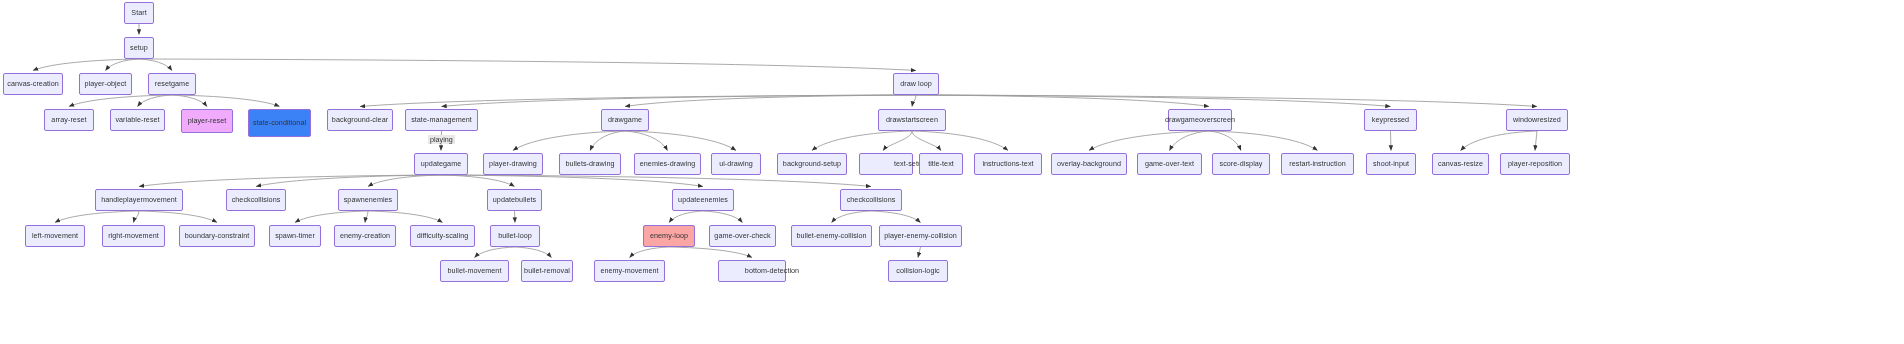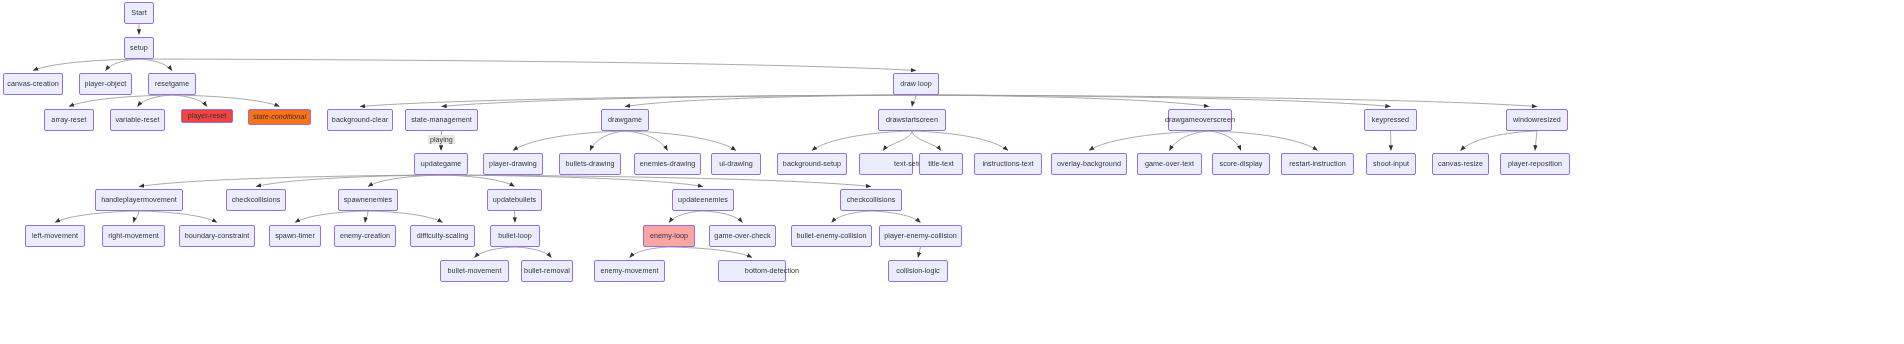--- a/index.html
+++ b/index.html
@@ -133,24 +133,24 @@
       </div>
       <div class="node" style="left: 148px; top: 73px; width: 48px; height: 22px; background: rgb(236, 236, 255); border-color: rgb(147, 112, 219); color: rgb(51, 51, 51);">
         <span>resetgame</span>
       </div>
       <div class="node" style="left: 44px; top: 109px; width: 50px; height: 22px; background: rgb(236, 236, 255); border-color: rgb(147, 112, 219); color: rgb(51, 51, 51);">
         <span>array-reset</span>
       </div>
       <div class="node" style="left: 110px; top: 109px; width: 55px; height: 22px; background: rgb(236, 236, 255); border-color: rgb(147, 112, 219); color: rgb(51, 51, 51);">
         <span>variable-reset</span>
       </div>
-      <div class="node" style="left: 181px; top: 109px; width: 52px; height: 14px; background: #ef4444; border-color: rgb(147, 112, 219); color: rgb(51, 51, 51);">
+      <div class="node" style="left: 181px; top: 109px; width: 52px; height: 24px; background: #f0abfc; border-color: rgb(147, 112, 219); color: rgb(51, 51, 51);">
         <span>player-reset</span>
       </div>
-      <div class="node" style="left: 248px; top: 109px; width: 63px; height: 16px; background: #f97316; border-color: rgb(147, 112, 219); color: rgb(51, 51, 51); font-style: italic;">
+      <div class="node" style="left: 248px; top: 109px; width: 63px; height: 28px; background: #3b82f6; border-color: rgb(147, 112, 219); color: rgb(51, 51, 51);">
         <span>state-conditional</span>
       </div>
       <div class="node" style="left: 893px; top: 73px; width: 46px; height: 22px; background: rgb(236, 236, 255); border-color: rgb(147, 112, 219); color: rgb(51, 51, 51);">
         <span>draw loop</span>
       </div>
       <div class="node" style="left: 327px; top: 109px; width: 66px; height: 22px; background: rgb(236, 236, 255); border-color: rgb(147, 112, 219); color: rgb(51, 51, 51);">
         <span>background-clear</span>
       </div>
       <div class="node" style="left: 405px; top: 109px; width: 73px; height: 22px; background: rgb(236, 236, 255); border-color: rgb(147, 112, 219); color: rgb(51, 51, 51);">
         <span>state-management</span>

